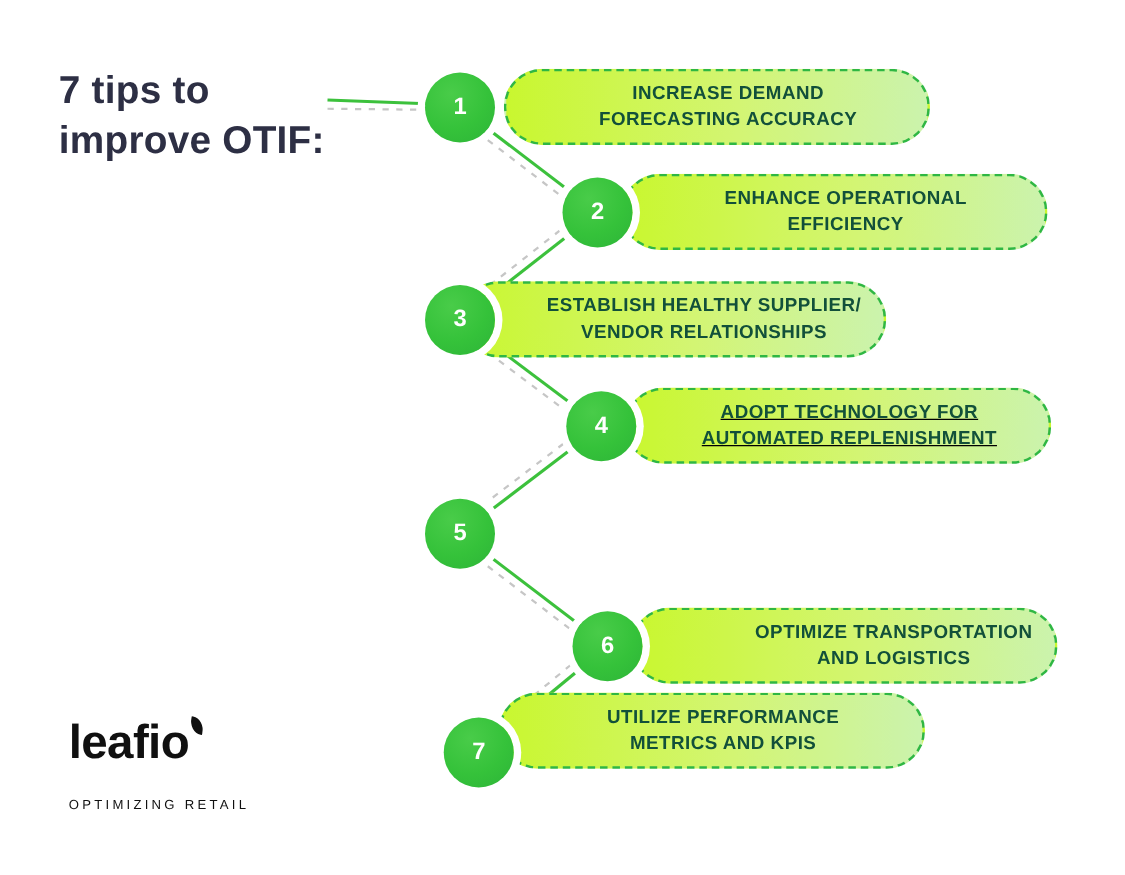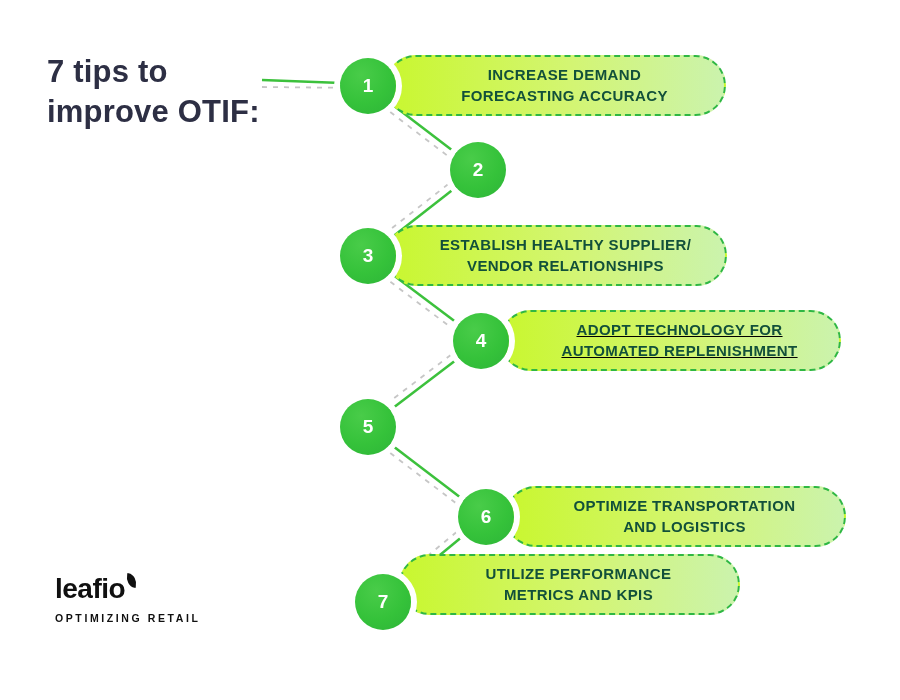--- a/index.html
+++ b/index.html
@@ -82,39 +82,39 @@
   .logo {
     position: absolute;
     left: 55px;
     top: 575px;
     z-index: 3;
     color: #101010;
   }
   .logo-row {
     position: relative;
     display: inline-block;
-    font-size: 28px;
+    font-size: 38px;
     font-weight: bold;
     letter-spacing: -0.5px;
     line-height: 1;
   }
   .leaf-mark {
     position: absolute;
     top: -1px;
     right: -12px;
     width: 11px;
     height: 13px;
     background: #101010;
     border-radius: 0 90% 0 90%;
     transform: rotate(12deg);
   }
   .logo-tagline {
-    margin-top: 9px;
+    margin-top: 25px;
     font-size: 10.5px;
-    font-weight: bold;
+    font-weight: normal;
     letter-spacing: 2.6px;
     color: #101010;
     white-space: nowrap;
   }
 </style>
 </head>
 <body>
 
 <div class="canvas">
 
@@ -138,33 +138,37 @@
     <line x1="368" y1="427" x2="486" y2="517" stroke="#3cc13c" stroke-width="2.5"></line>
     <line x1="364" y1="433" x2="482" y2="523" stroke="#c6c6c6" stroke-width="1.8" stroke-dasharray="5 6"></line>
 
     <line x1="486" y1="517" x2="383" y2="602" stroke="#3cc13c" stroke-width="2.5"></line>
     <line x1="482" y1="511" x2="379" y2="596" stroke="#c6c6c6" stroke-width="1.8" stroke-dasharray="5 6"></line>
   </svg>
 
   <h1 class="page-title">7 tips to
 improve OTIF:</h1>
 
-  <div class="pill" style="left:385px; top:55px;justify-content:center;">
+  <div class="pill" style="left:403px; top:55px;justify-content:center;">
     <span class="pill-label">INCREASE DEMAND
 FORECASTING ACCURACY</span>
   </div>
-  <div class="pill" style="left:386px; top:225px;">
+  <div class="pill" style="left:497px; top:139px;">
+    <span class="pill-label">ENHANCE OPERATIONAL
+EFFICIENCY</span>
+  </div>
+  <div class="pill" style="left:368px; top:225px;justify-content:flex-end;">
     <span class="pill-label">ESTABLISH HEALTHY SUPPLIER/
 VENDOR RELATIONSHIPS</span>
   </div>
   <div class="pill" style="left:500px; top:310px;text-decoration:underline;">
     <span class="pill-label">ADOPT TECHNOLOGY FOR
 AUTOMATED REPLENISHMENT</span>
   </div>
-  <div class="pill" style="left:505px; top:486px;">
+  <div class="pill" style="left:505px; top:486px;justify-content:flex-end;">
     <span class="pill-label">OPTIMIZE TRANSPORTATION
 AND LOGISTICS</span>
   </div>
   <div class="pill" style="left:399px; top:554px;">
     <span class="pill-label">UTILIZE PERFORMANCE
 METRICS AND KPIS</span>
   </div>
 
   <div class="num-circle" style="left:340px; top:58px;">
     <span>1</span>

